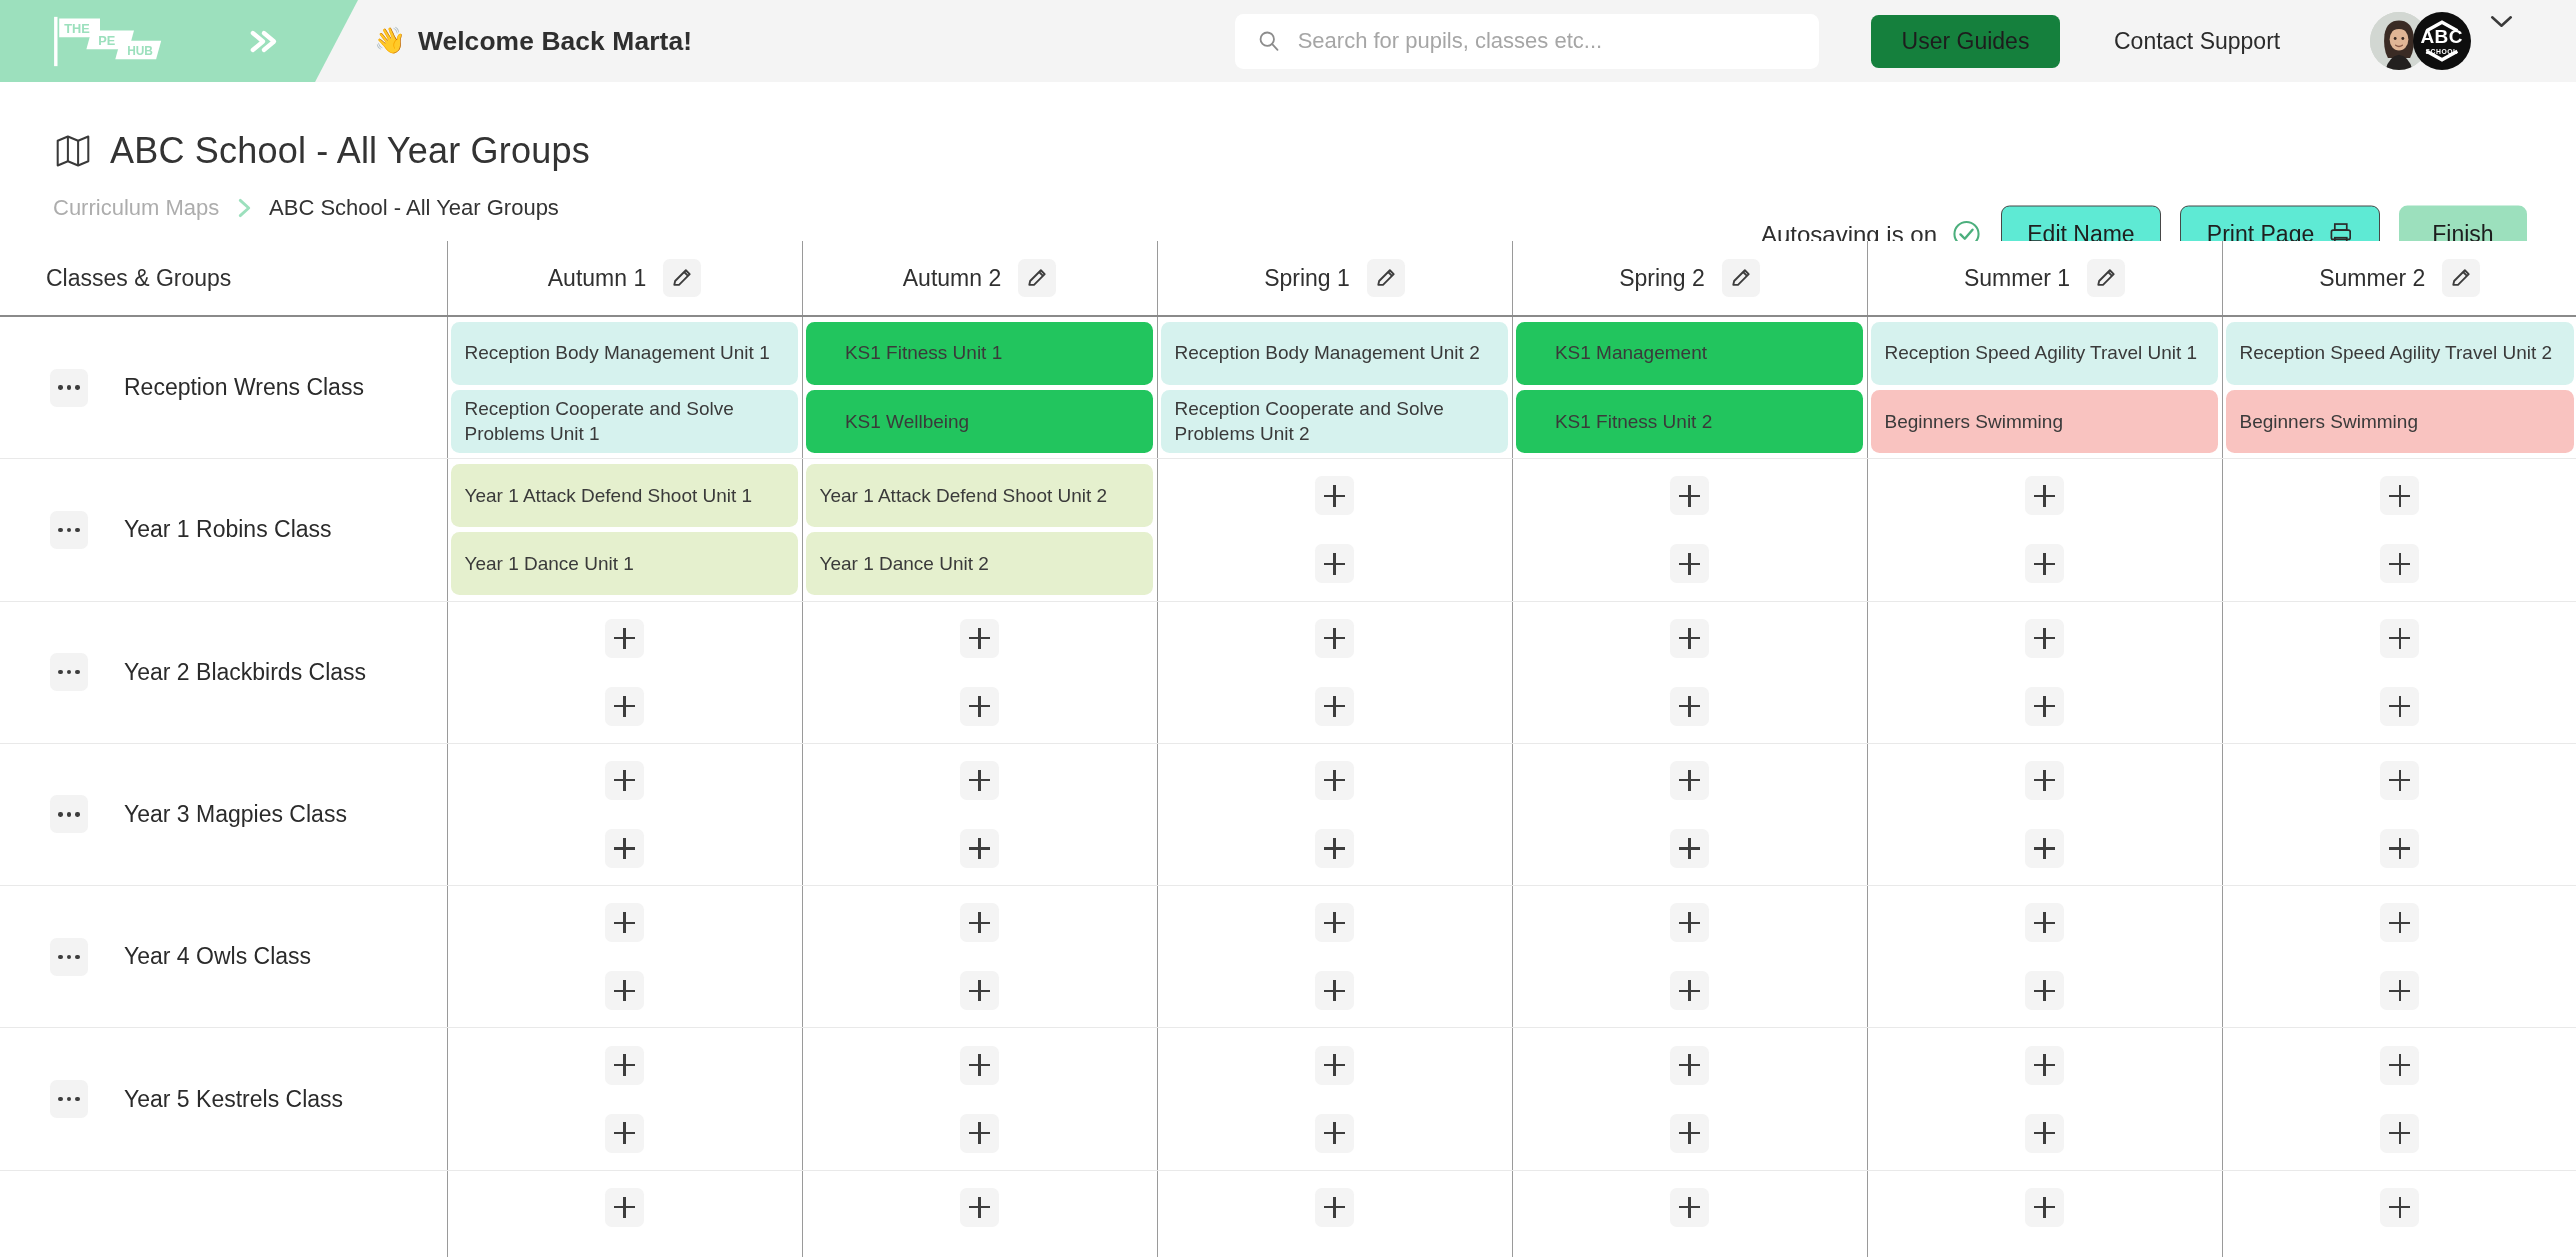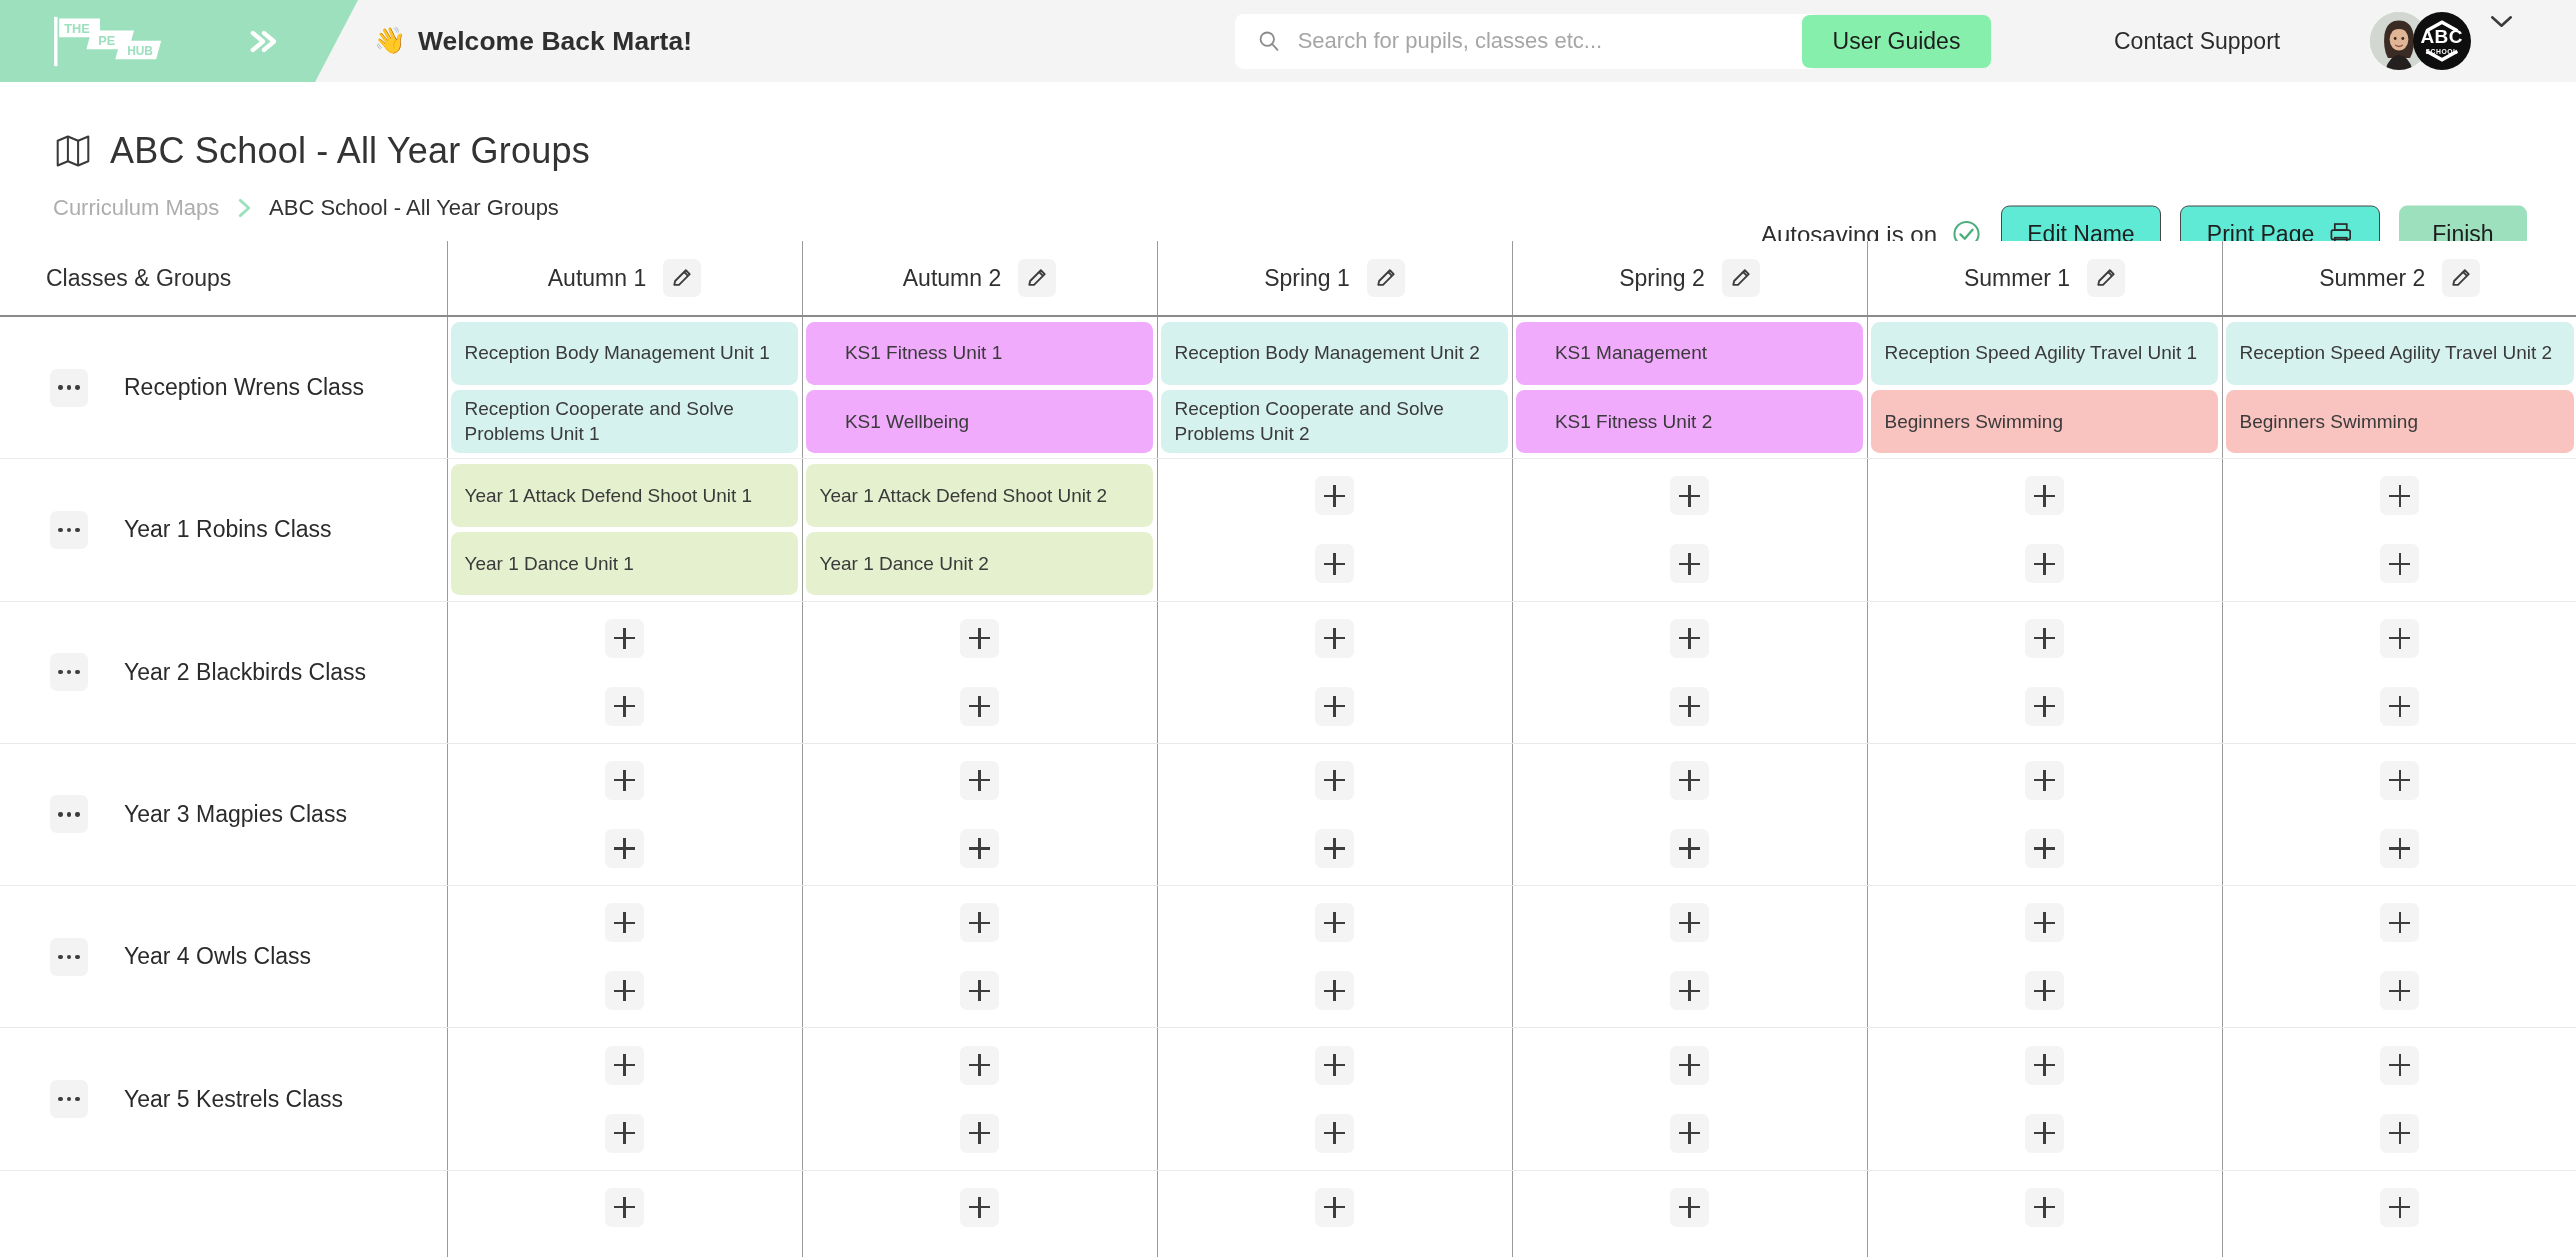--- a/index.html
+++ b/index.html
@@ -46,23 +46,23 @@
     padding: 0 22px;
   }
   .search-input {
     border: none; outline: none; background: transparent;
     font-family: "Liberation Sans", sans-serif;
     font-size: 22px; color: #555; width: 100%;
   }
   .search-input::placeholder { color: #a6a6a6; }
 
   .guides-btn {
-    position: absolute; left: 1802px; top: 14.5px;
+    position: absolute; left: 1871px; top: 14.5px;
     width: 189px; height: 53px;
-    background: #86efac; border-radius: 7.7px; border: none;
+    background: #15803d; border-radius: 7.7px; border: none;
     font-family: "Liberation Sans", sans-serif;
     font-size: 23px; color: #1d1d1d; cursor: pointer;
   }
   .support-link {
     position: absolute; left: 2114px; top: 28px;
     font-size: 23px; color: #2b2b2b; cursor: pointer; text-decoration: none;
   }
   .avatar-group {
     position: absolute; left: 2370px; top: 12px;
     display: flex; align-items: flex-start; gap: 0;
@@ -152,21 +152,21 @@
 
   .cellstack { display: flex; flex-direction: column; gap: 5.1px; padding: 5.1px 3.4px; }
   .chip {
     min-height: 63px; border-radius: 8.5px;
     display: flex; align-items: center;
     padding: 6.8px 13.6px;
     font-size: 19px; color: #3a3a3a; line-height: 1.28;
     cursor: pointer;
   }
   .chip.cyan   { background: #d6f2ee; }
-  .chip.orange { background: #f0abfc; padding-left: 39px; }
+  .chip.orange { background: #22c55e; padding-left: 39px; }
   .chip.green  { background: #e5f0ce; }
   .chip.pink   { background: #f9c3c0; }
 
   .addslot { min-height: 63px; display: flex; align-items: center; justify-content: center; }
   .add-btn {
     width: 39px; height: 39px; border-radius: 6.8px; background: #f4f4f4;
     display: flex; align-items: center; justify-content: center;
     cursor: pointer; border: none;
   }
   .plus-v { position: absolute; width: 2.1px; height: 21.3px; background: #3d3d3d; }

